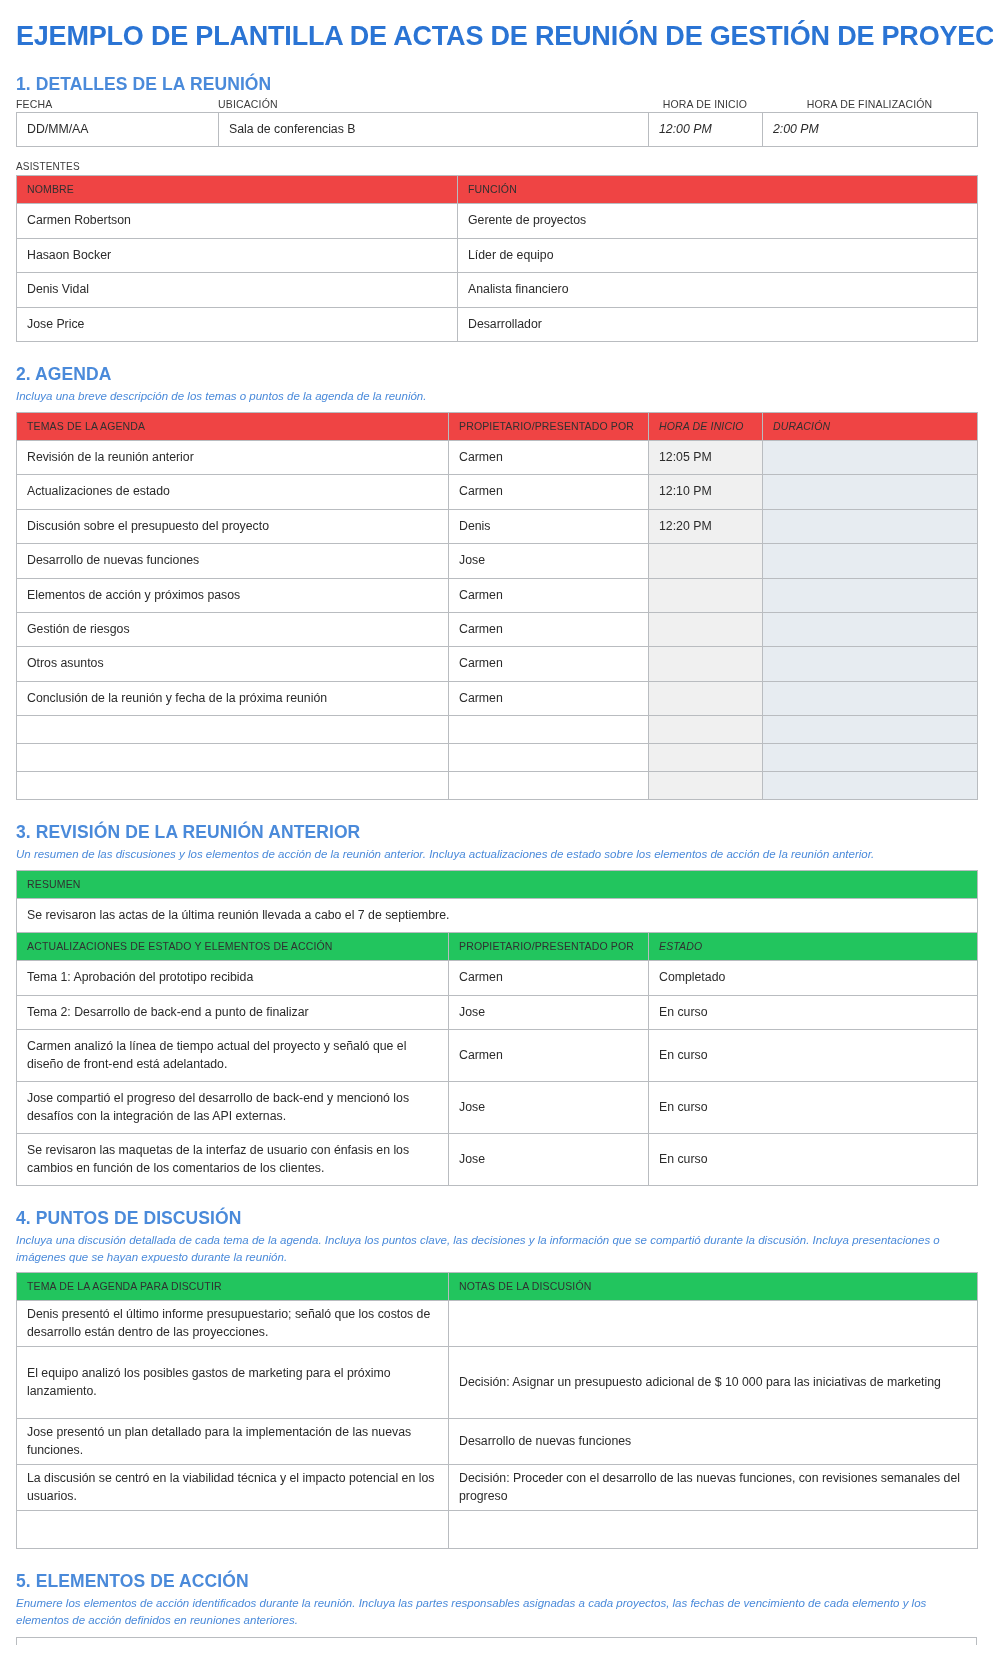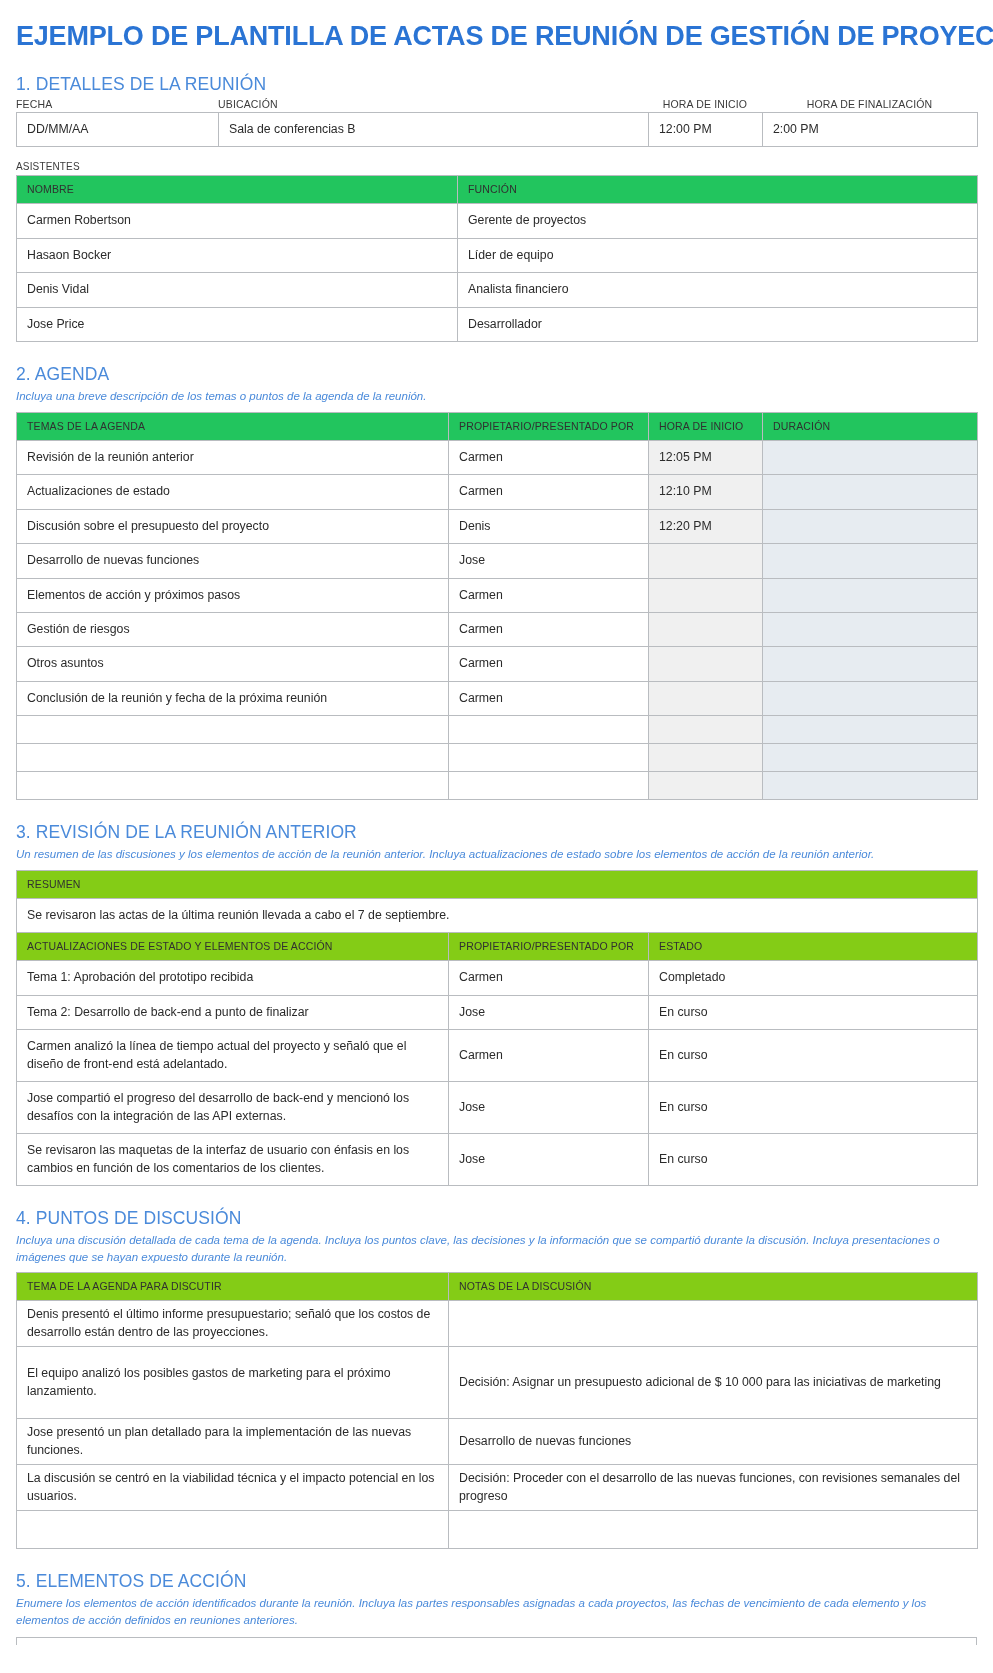--- a/index.html
+++ b/index.html
@@ -20,21 +20,21 @@
     color: #2a74d4;
     letter-spacing: -0.2px;
     padding: 22px 0 0 0;
     line-height: 1.1;
     white-space: nowrap;
   }
 
   .section-title {
     font-size: 17.5px;
     color: #4a8ada;
-    font-weight: normal;
+    font-weight: bold;
     margin: 22px 0 4px 0;
     letter-spacing: 0.1px;
     line-height: 1.15;
   }
   .section-desc {
     font-size: 11.5px;
     font-style: italic;
     color: #4a8ada;
     line-height: 1.45;
     margin: 2px 0 7px 0;
@@ -72,23 +72,23 @@
     padding: 8px 10px;
     vertical-align: middle;
     line-height: 1.42;
   }
   table.t th {
     font-size: 10.5px;
     letter-spacing: 0.15px;
     color: #303030;
     padding: 6px 10px;
   }
-  th.hd-gray { background: #22c55e; }
-  th.hd-blue { background: #84cc16; }
-  th.center, td.center { text-align: center; }
+  th.hd-gray { background: #ef4444; }
+  th.hd-blue { background: #22c55e; }
+  th.center, td.center { text-align: center; font-style: italic; }
   td.tint-gray { background: #f0f0f0; }
   td.tint-blue { background: #e7ecf1; }
   td.num-right { text-align: right; }
   .r-tall td { height: 22px; }
   .r-blank td { height: 28px; }
   .r-blank2 td { height: 38px; }
 
   .sum-cell { height: 30px; }
   .bottom-stub {
     width: 961px;

